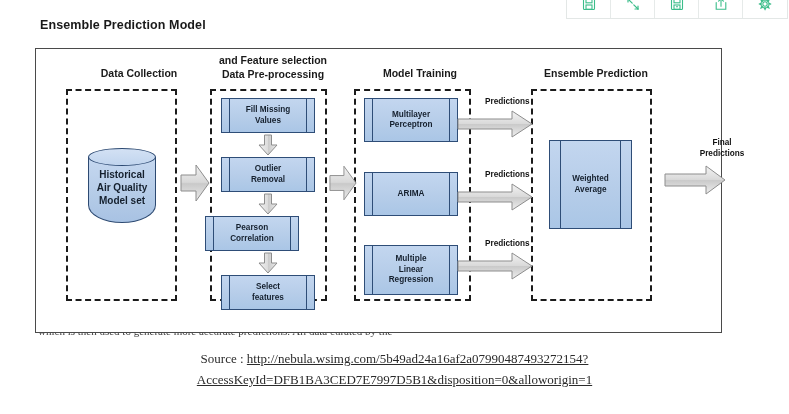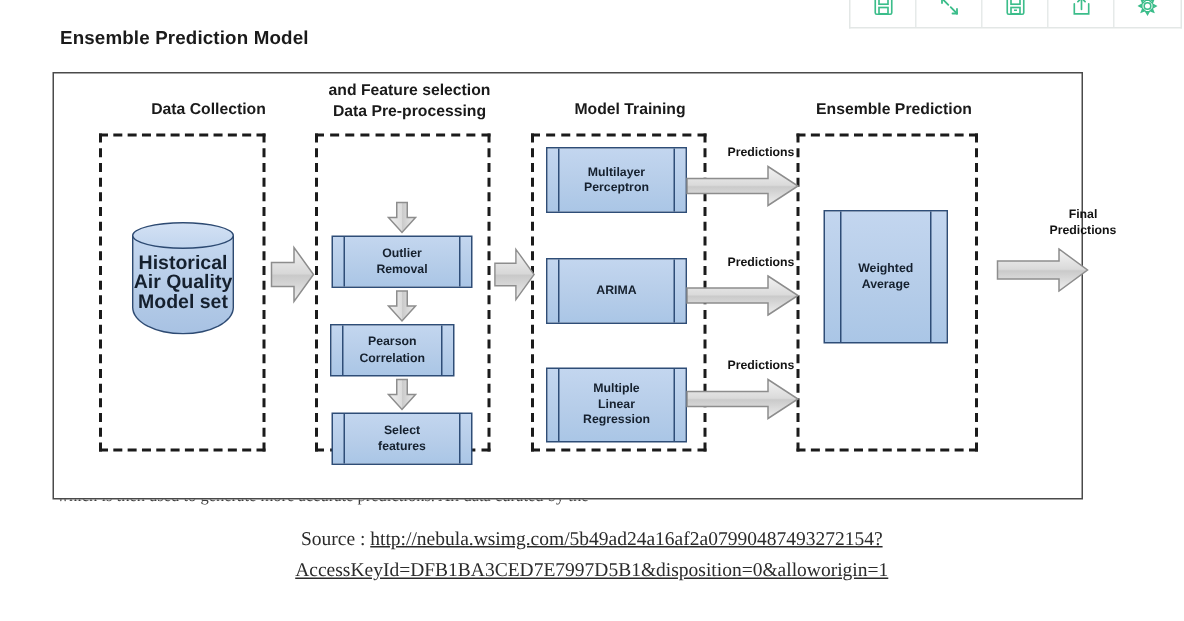--- a/index.html
+++ b/index.html
@@ -99,21 +99,21 @@
   #db-cylinder .top{
     position:absolute;left:0;top:0;width:100%;height:18px;
     background:linear-gradient(to bottom,#d3e1f4,#c1d5ee);
     border:1.4px solid #2d4a72;
     border-radius:50%;
     box-sizing:border-box;
   }
   #db-cylinder .db-label{
     position:absolute;left:0;right:0;top:20px;
     text-align:center;
-    font-size:13px;font-weight:bold;color:#15202e;line-height:13px;
+    font-size:10px;font-weight:bold;color:#15202e;line-height:13px;
   }
 
   
   .arrow-right{
     position:absolute;
   }
   .arrow-down{
     position:absolute;
   }
   .arrow-right svg, .arrow-down svg{display:block;}
@@ -260,20 +260,28 @@
           <stop offset="0%" stop-color="#f2f2f2"></stop>
             <stop offset="48%" stop-color="#d8d8d8"></stop>
           <stop offset="52%" stop-color="#c9c9c9"></stop>
             <stop offset="100%" stop-color="#ededed"></stop>
         </linearGradient>
       </defs>
       <path d="M1 12 H16 V2 L29 20 L16 38 V28 H1 Z" fill="url(#gA1)" stroke="#8d8d8d" stroke-width="1"></path>
     </svg>
   </div>
 
+  <div class="proc" style="left:185px; top:49px; width:94px; height:35px;">
+    <span class="bar l"></span>
+    <span class="bar r"></span>
+    <span class="txt">
+      <span>Fill Missing</span><br>
+      <span>Values</span>
+    </span>
+  </div>
 
   <div class="arrow-down" style="left:222px; top:85px;">
     <svg width="20" height="22" viewBox="0 0 20 22">
       <defs>
         <linearGradient id="gD" x1="0" y1="0" x2="1" y2="0">
           <stop offset="0%" stop-color="#f2f2f2"></stop>
             <stop offset="48%" stop-color="#dcdcdc"></stop>
           <stop offset="52%" stop-color="#cbcbcb"></stop>
             <stop offset="100%" stop-color="#ededed"></stop>
         </linearGradient>
@@ -290,21 +298,21 @@
       <span>Removal</span>
     </span>
   </div>
 
   <div class="arrow-down" style="left:222px; top:144px;">
     <svg width="20" height="22" viewBox="0 0 20 22">
       <path d="M6.5 1 H13.5 V11 H19 L10 21 L1 11 H6.5 Z" fill="url(#gD)" stroke="#8d8d8d" stroke-width="1"></path>
     </svg>
   </div>
 
-  <div class="proc" style="left:184px; top:167px; width:83px; height:35px;">
+  <div class="proc" style="left:169px; top:167px; width:94px; height:35px;">
     <span class="bar l"></span>
     <span class="bar r"></span>
     <span class="txt">
       <span>Pearson</span><br>
       <span>Correlation</span>
     </span>
   </div>
 
   <div class="arrow-down" style="left:222px; top:203px;">
     <svg width="20" height="22" viewBox="0 0 20 22">

